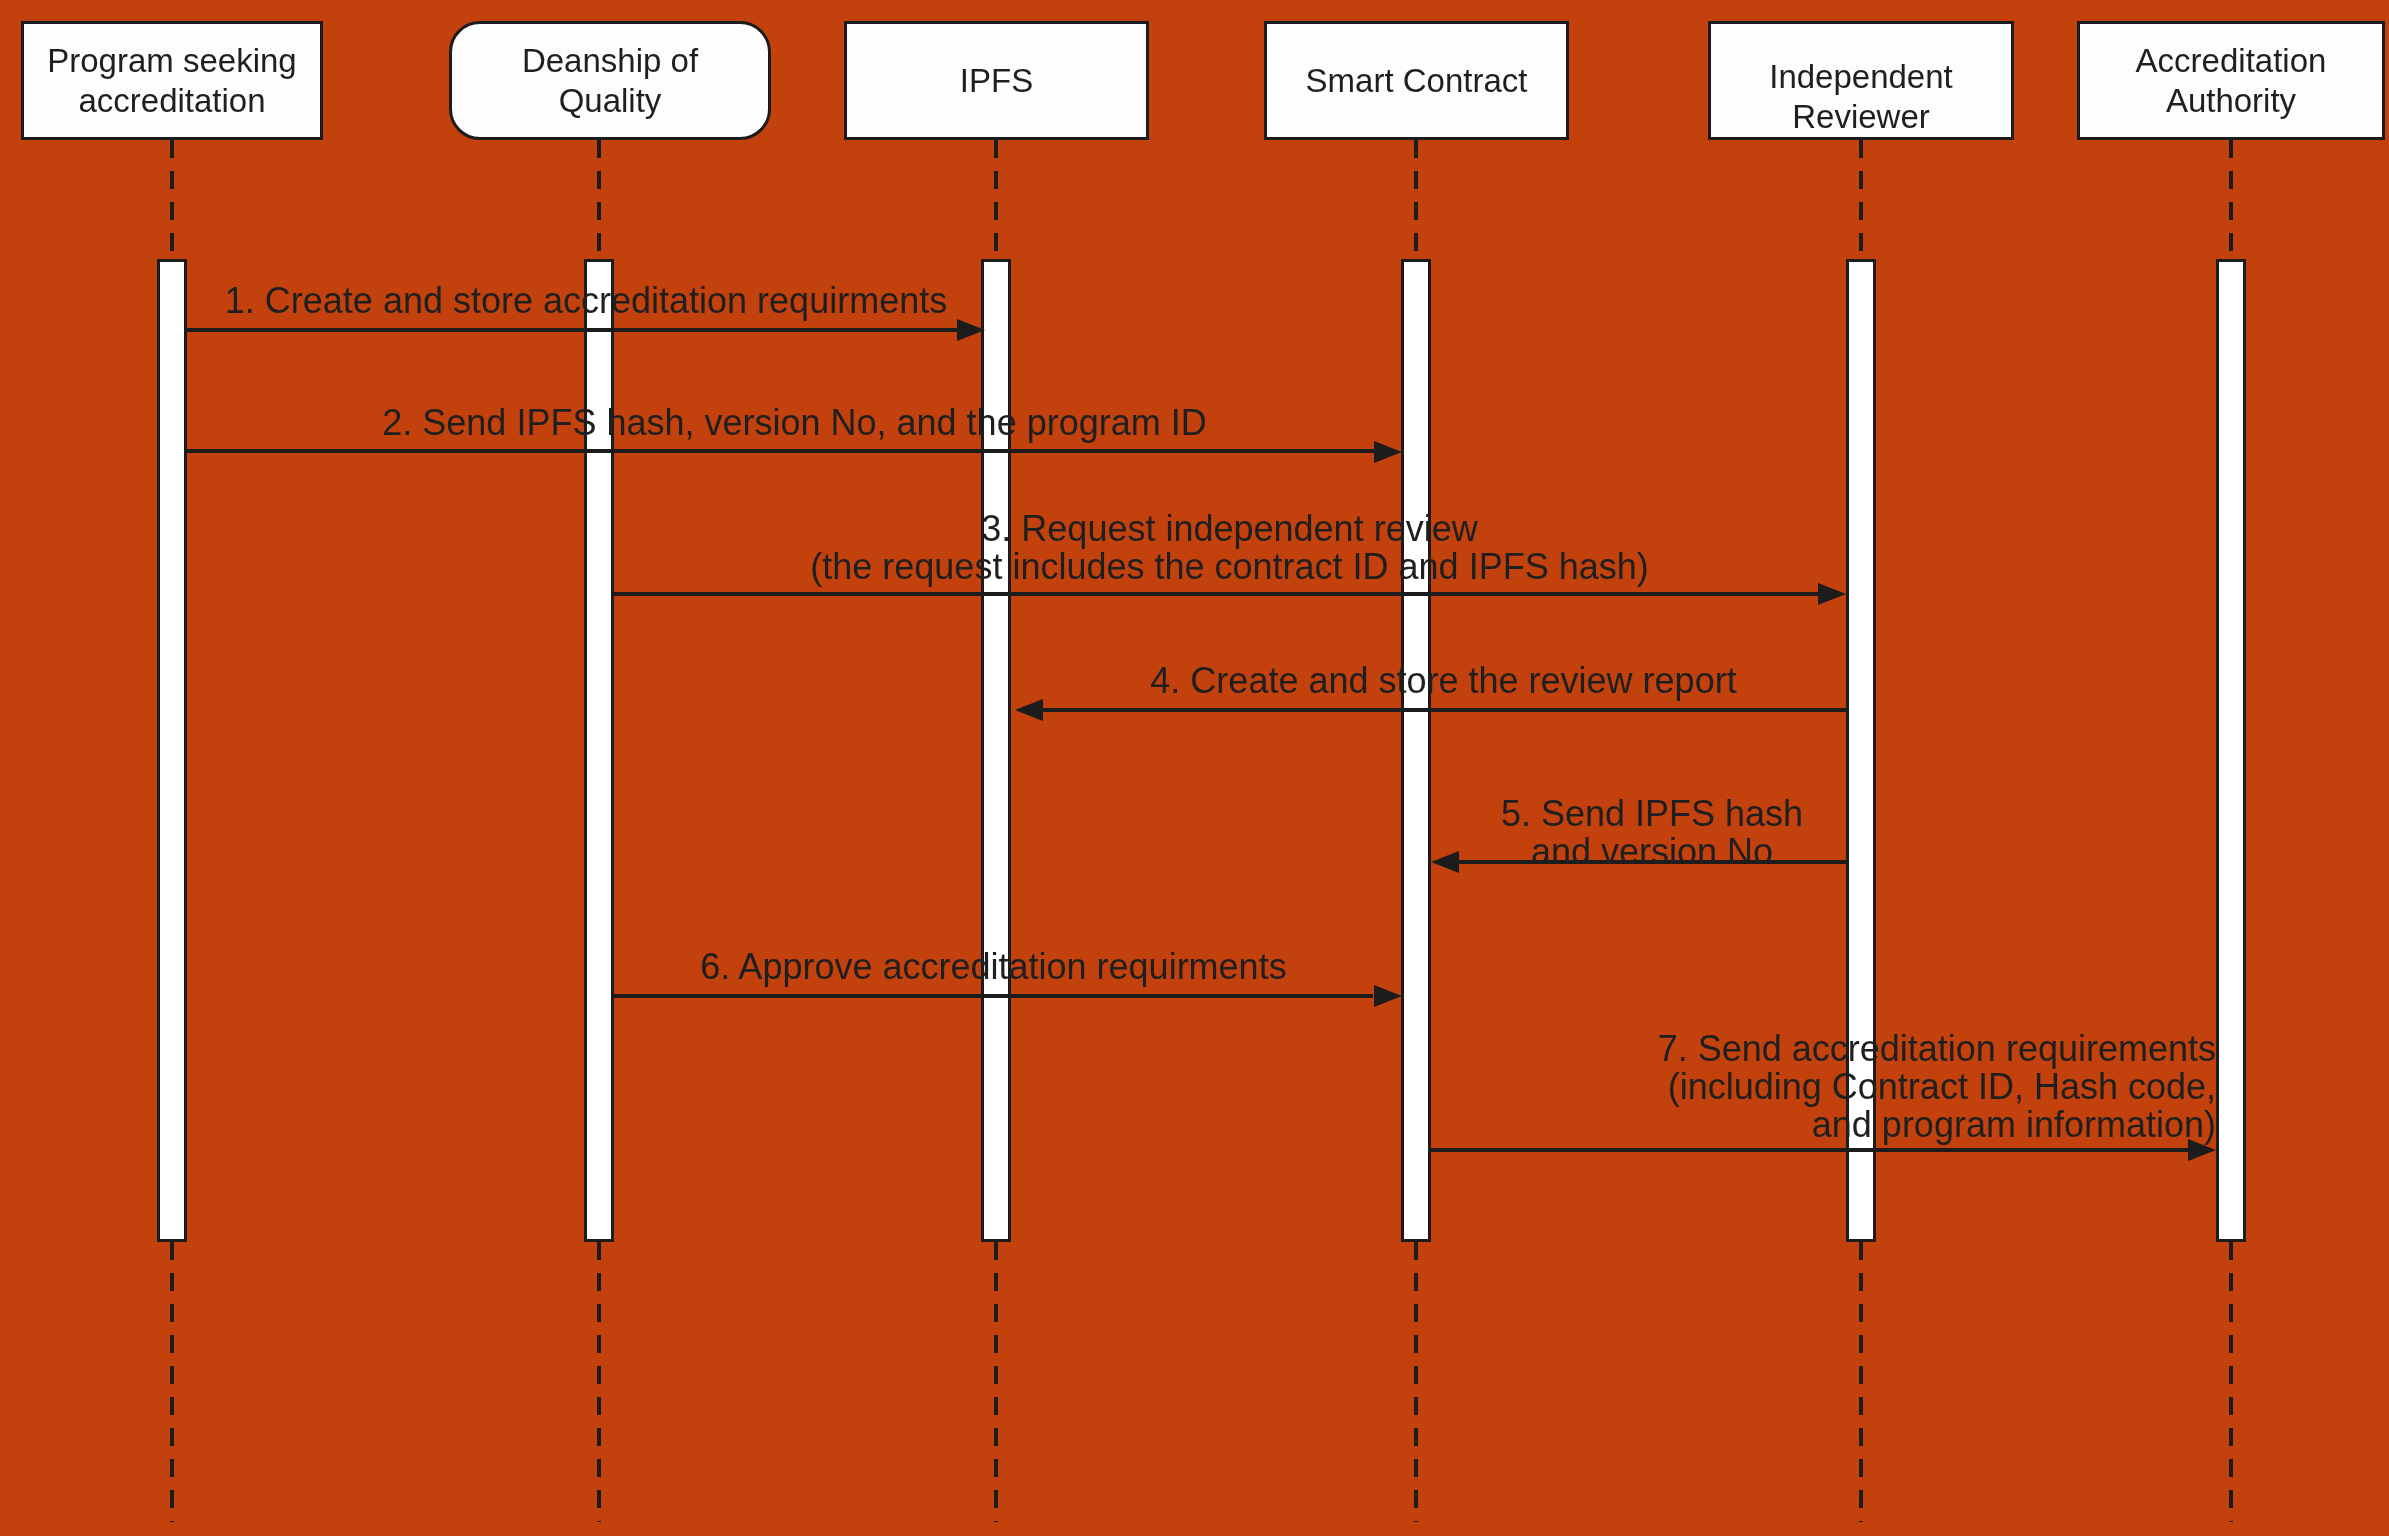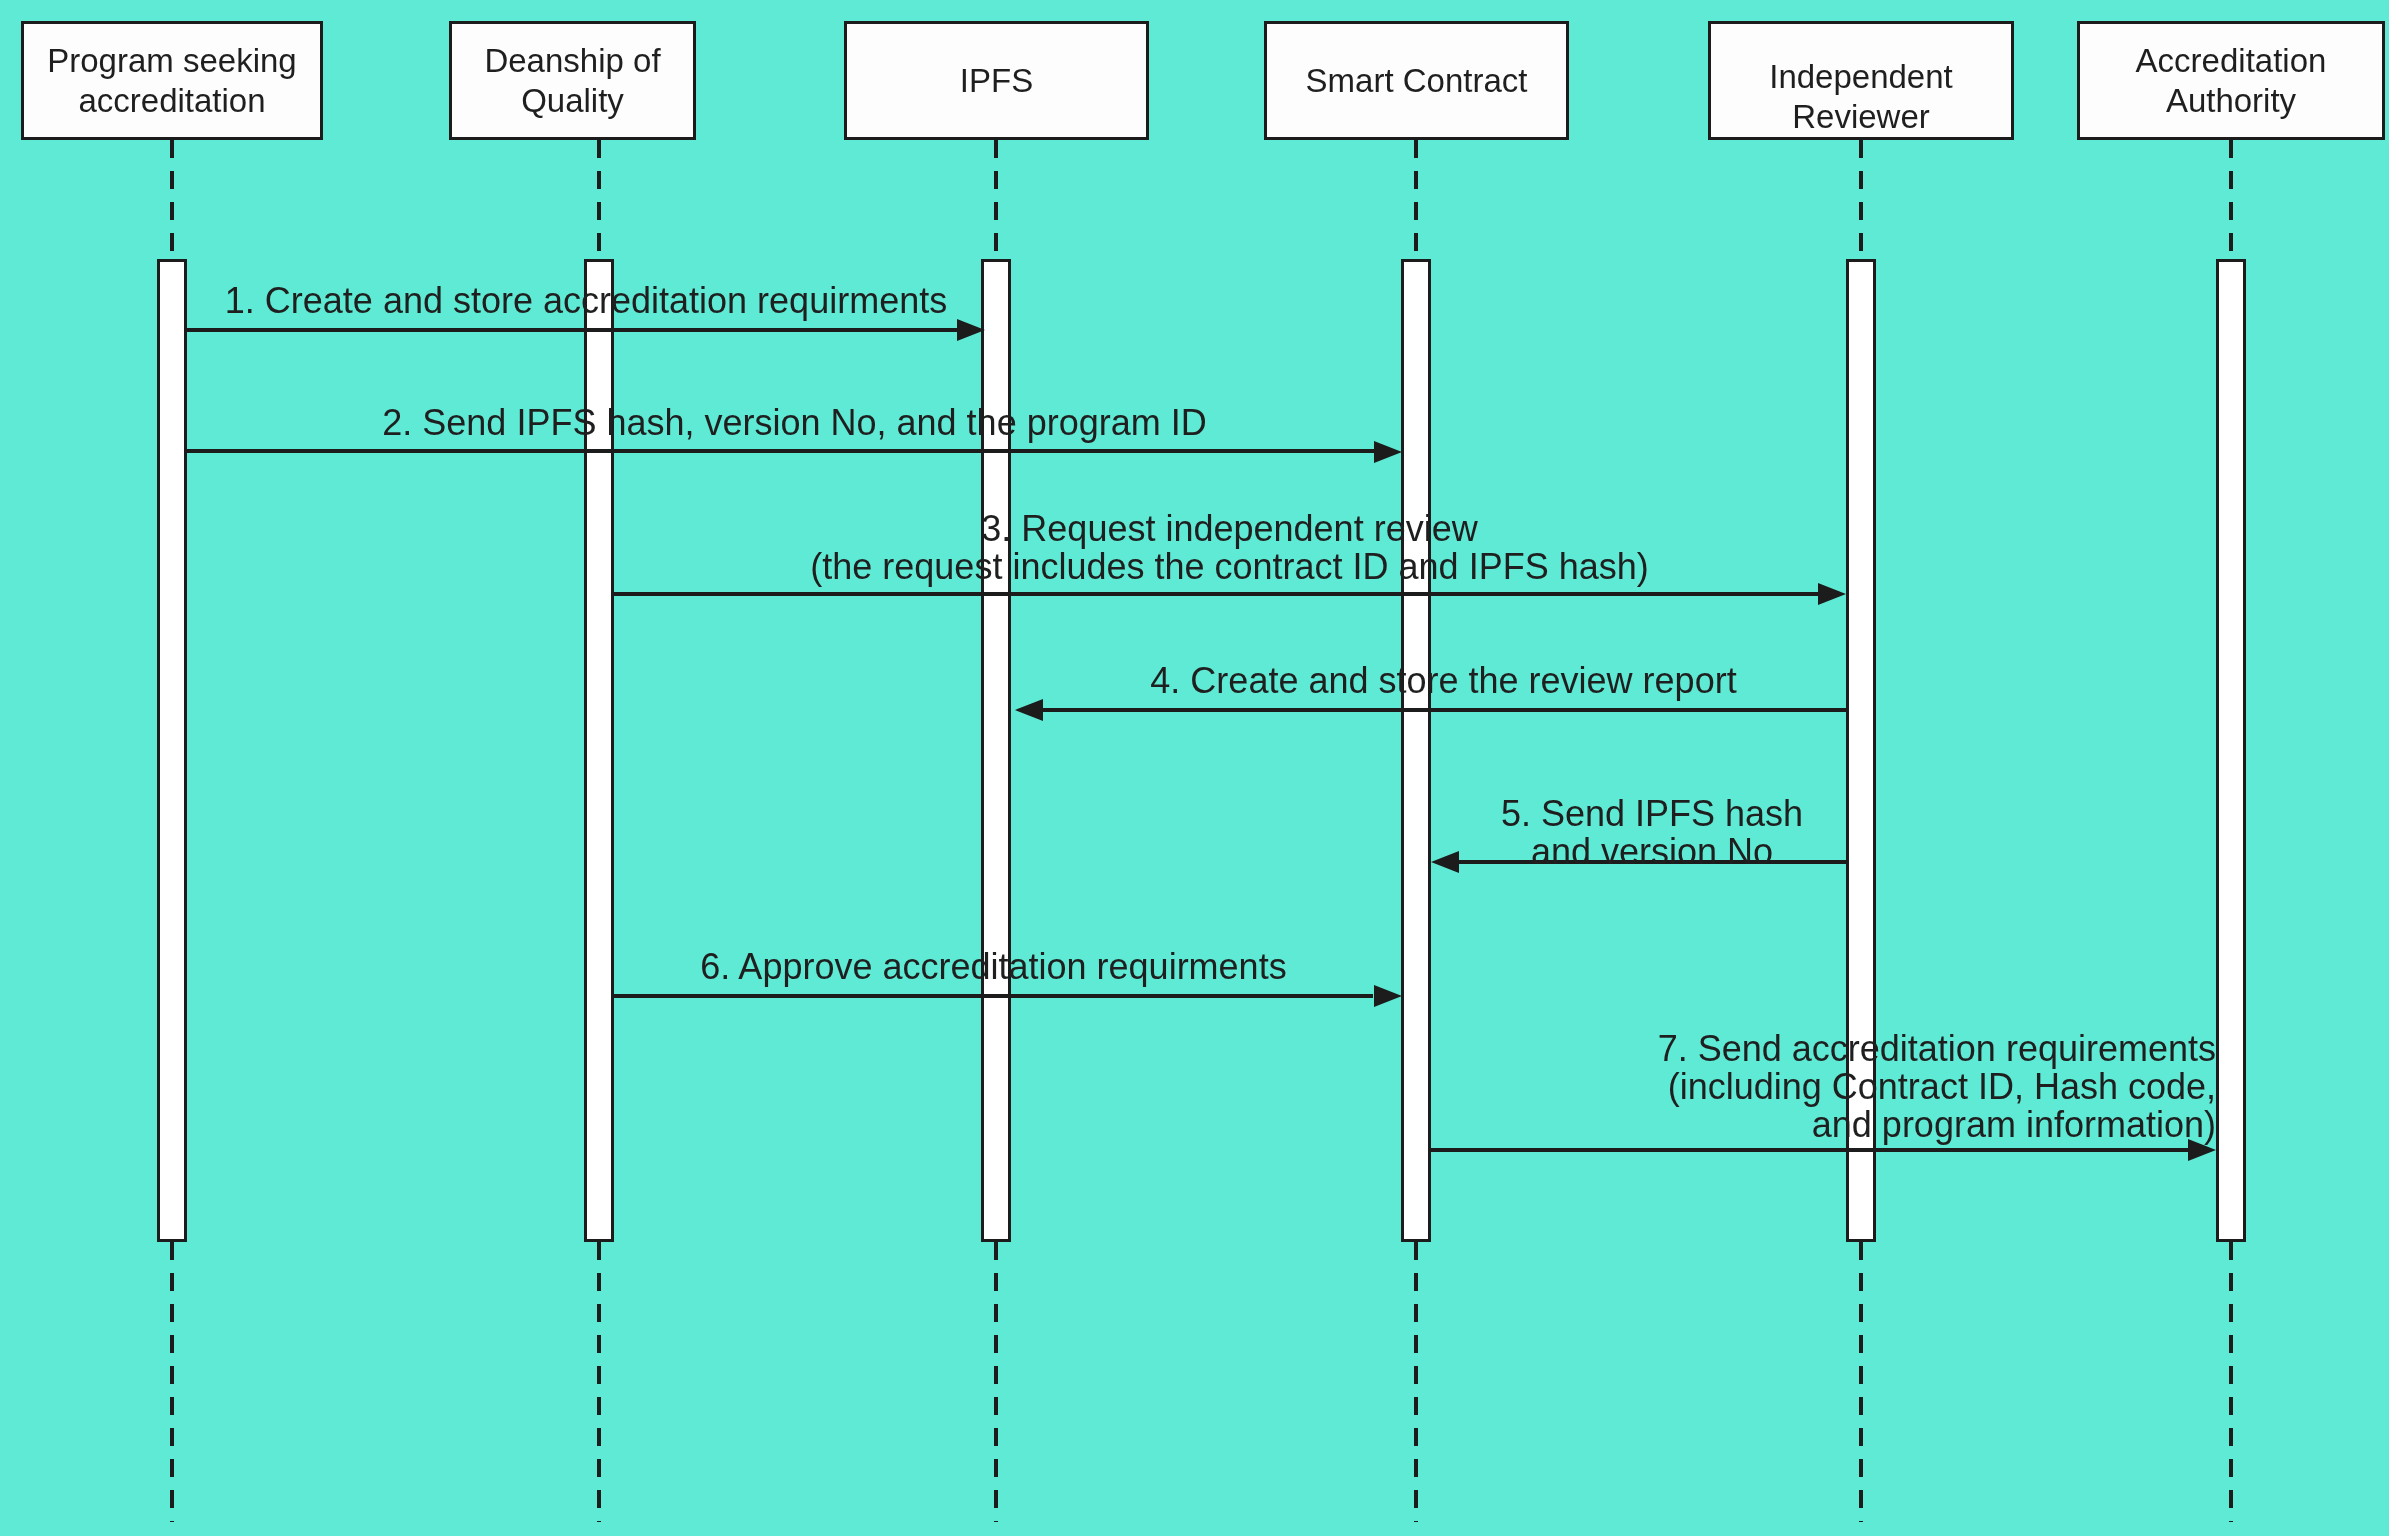--- a/index.html
+++ b/index.html
@@ -1,29 +1,29 @@
 <!DOCTYPE html>
 <html style="font-size:10px"><head>
 <meta charset="utf-8">
 <style>
   html,body{margin:0;padding:0;background:#ffffff;}
   #canvas{
-    position:relative;width:2389px;height:1536px;background:#5eead4;overflow:hidden;
+    position:relative;width:2389px;height:1536px;background:#c2410c;overflow:hidden;
     font-family:"Liberation Sans","DejaVu Sans",sans-serif;color:#1f1f1f;
   }
   
   .abox{
     position:absolute;top:21px;height:119px;box-sizing:border-box;
     border:3.8px solid #1c1c1c;background:#fdfdfd;
     display:flex;flex-direction:column;justify-content:center;align-items:center;
     text-align:center;font-size:33px;line-height:40px;
   }
   .abox span{display:block;}
   .a1{left:21px;width:302px;}
-  .a2{left:449px;width:247px;}
+  .a2{left:449px;width:322px;border-radius:31px;}
   .a3{left:844px;width:305px;}
   .a4{left:1264px;width:305px;}
   .a5{left:1708px;width:306px;justify-content:flex-end;}
   .a6{left:2077px;width:308px;}
   
   .life{
     position:absolute;width:3.8px;
     background:repeating-linear-gradient(180deg,#1c1c1c 0 17.6px,transparent 17.6px 31px);
   }
   .lt{top:140px;height:119px;}

